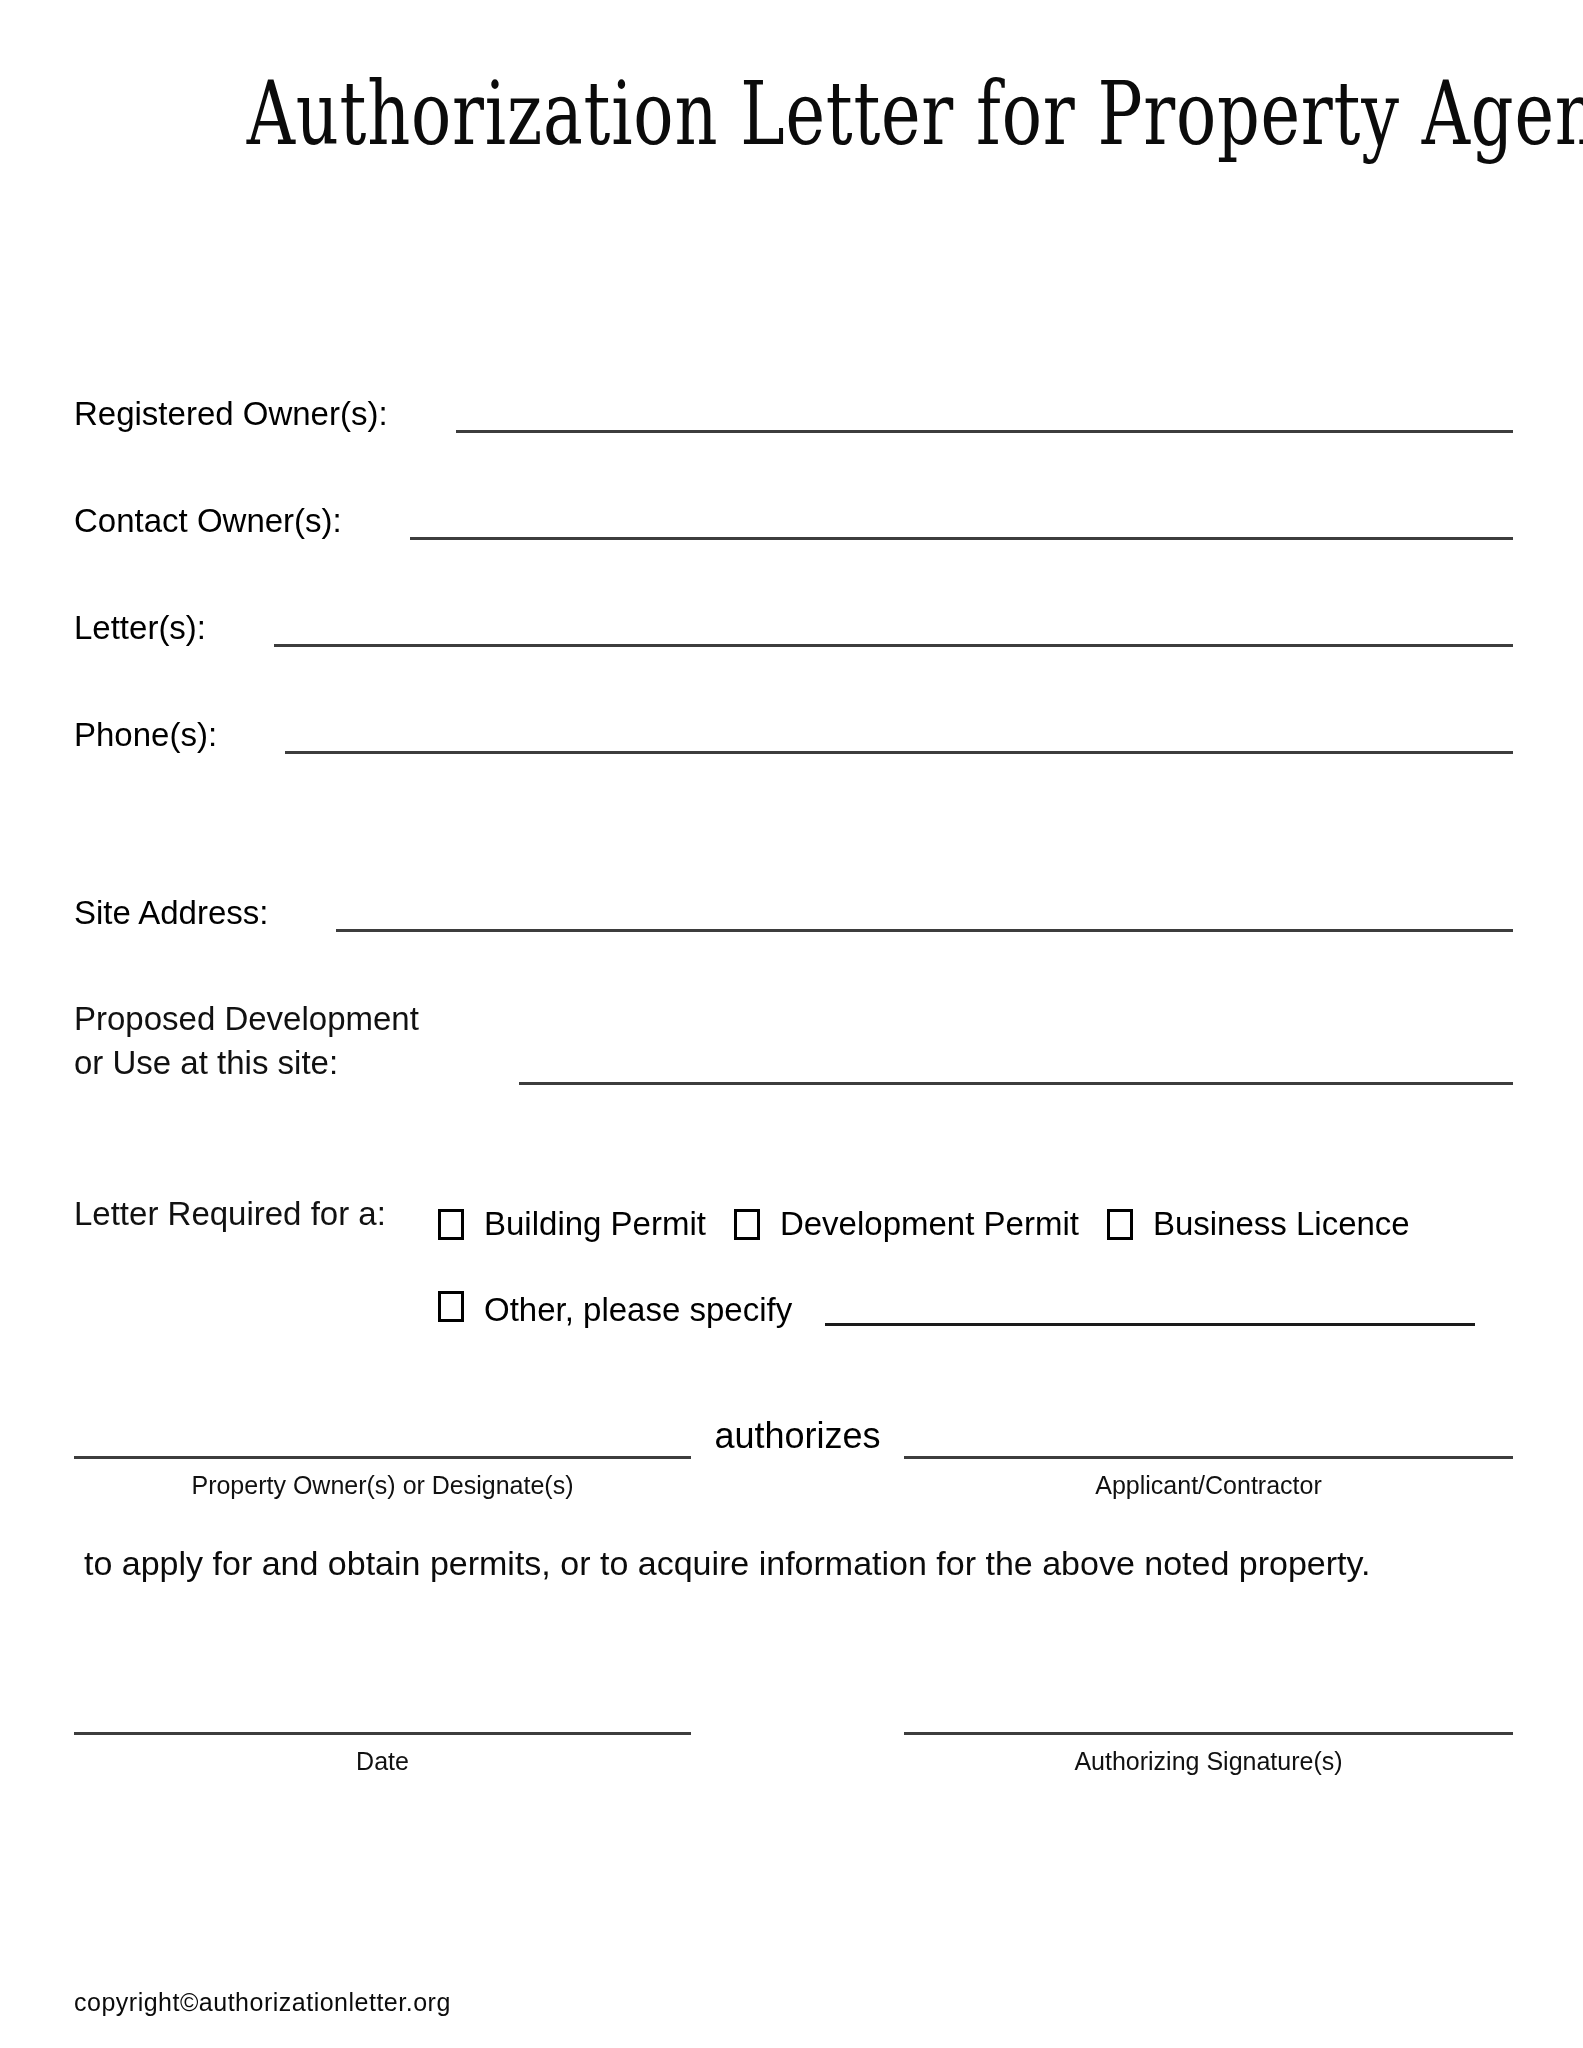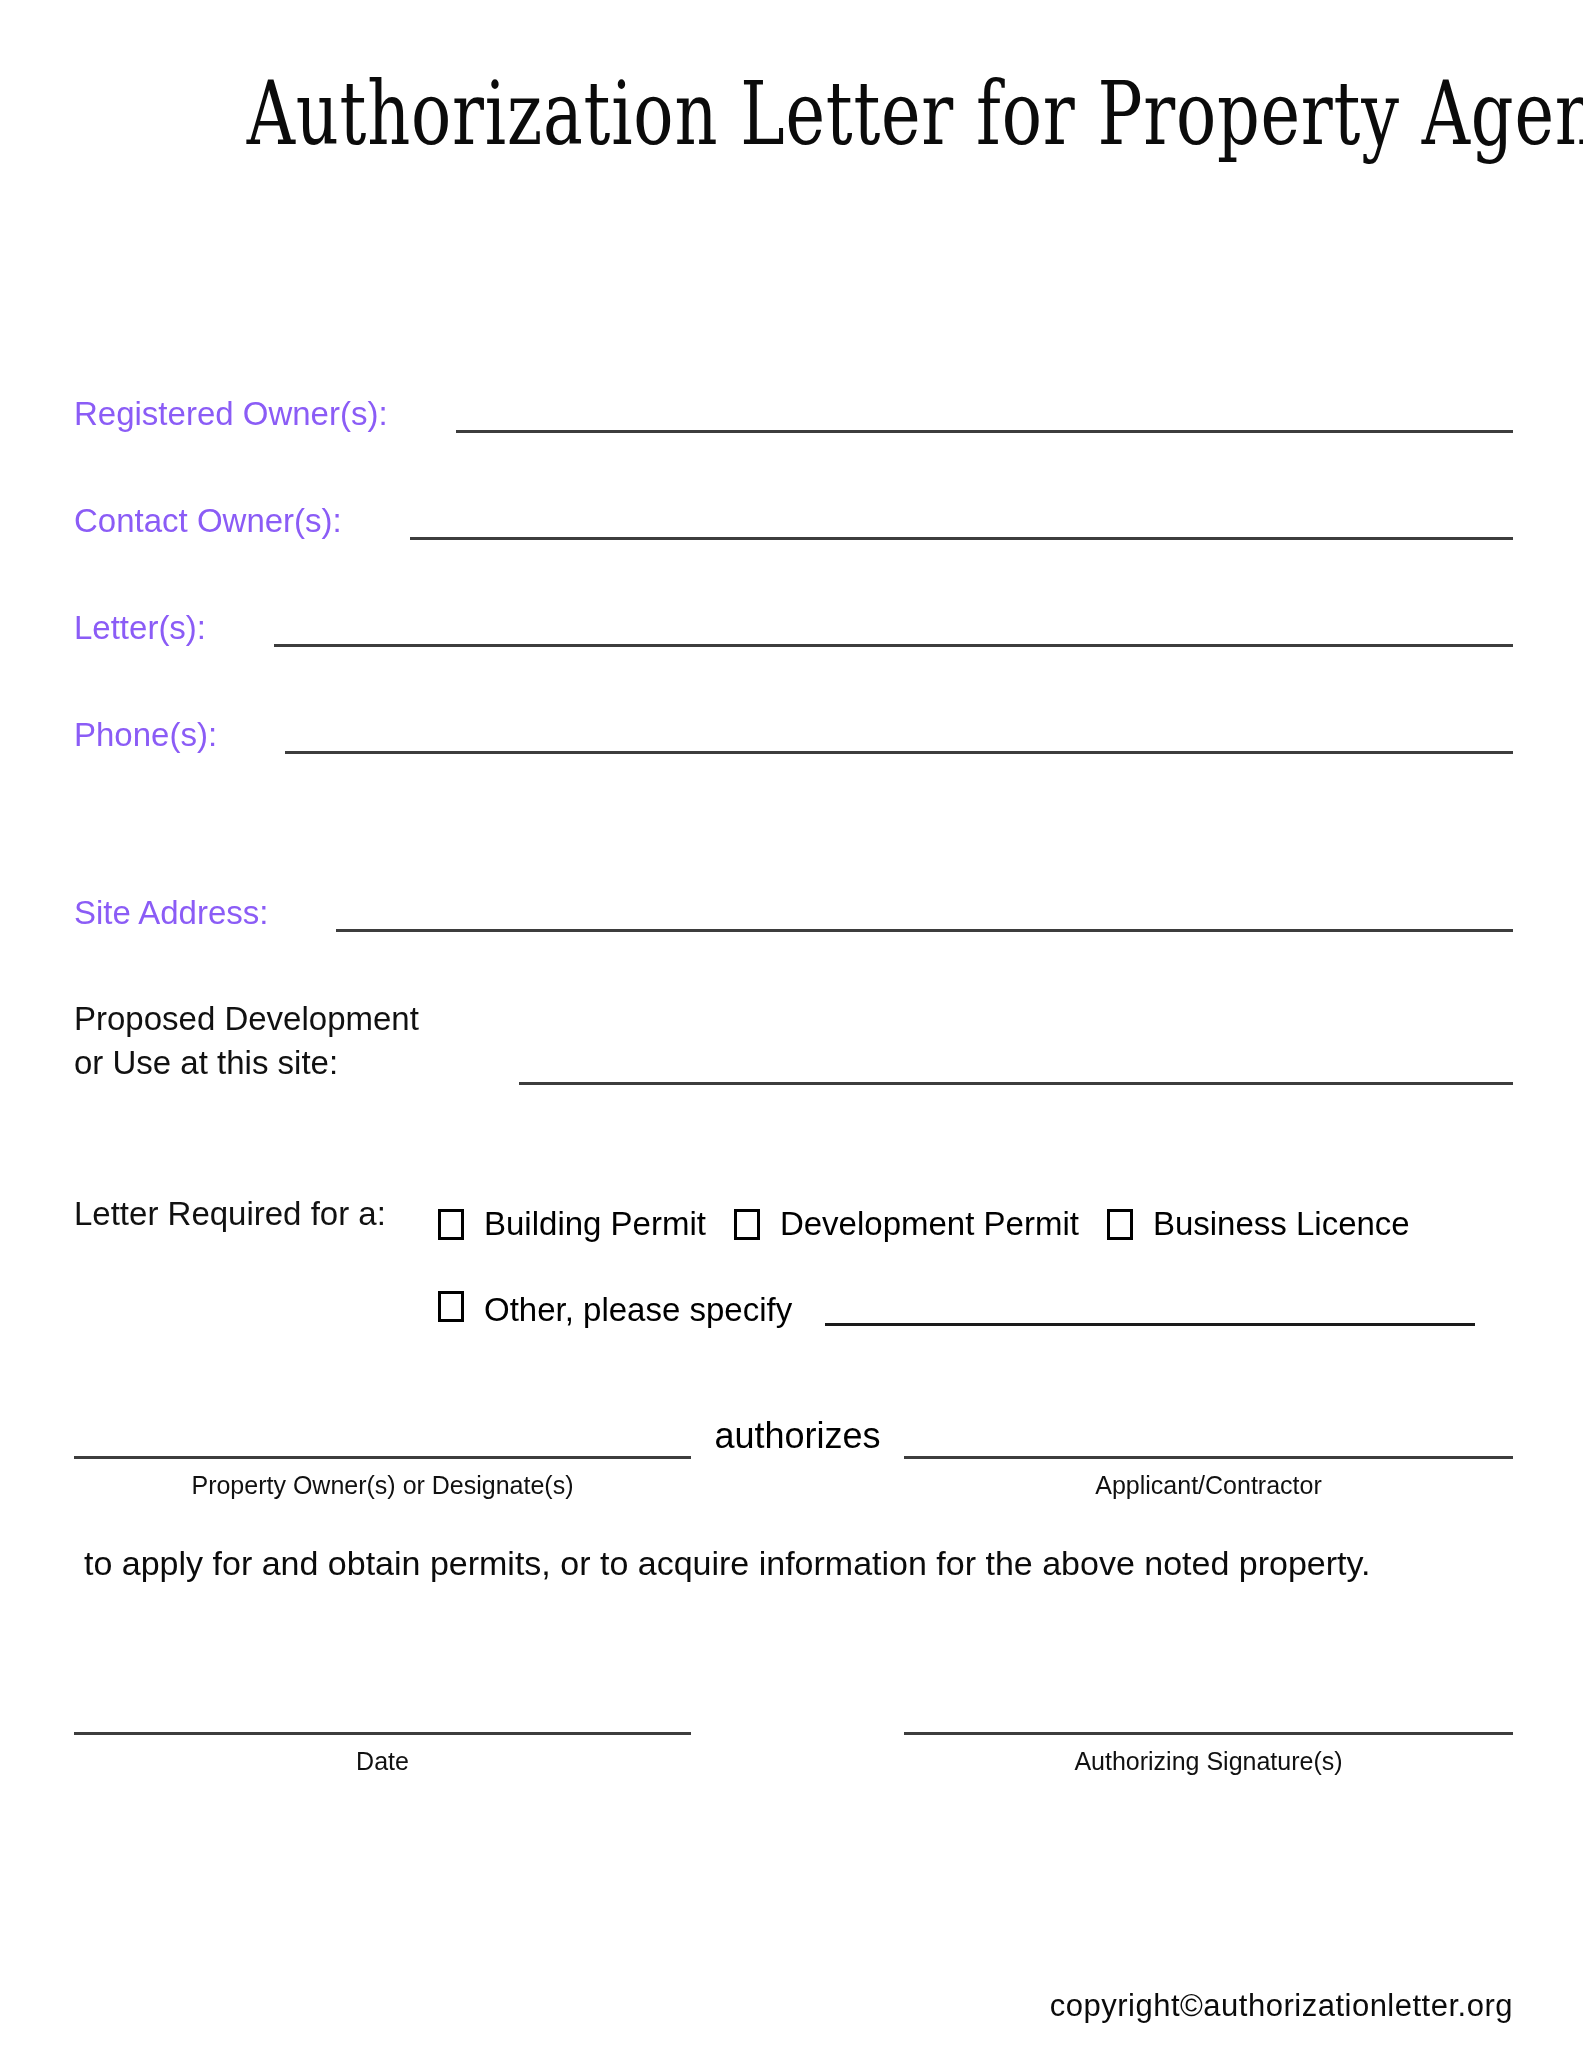--- a/index.html
+++ b/index.html
@@ -30,21 +30,21 @@
     color: #0b0b0b;
   }
   .fields { margin-top: 226px; }
   .row {
     display: flex;
     align-items: flex-end;
     height: 42px;
     margin-bottom: 65px;
     font-size: 33px;
   }
-  .row .label { white-space: nowrap; color: #8b5cf6; }
+  .row .label { white-space: nowrap; color: #000000; }
   .fill-line {
     flex: 1;
     border-bottom: 3px solid #3d3d3d;
     margin-left: 68px;
     height: 100%;
   }
   .row.gap-lg { margin-top: 136px; }
   .row.row-proposed { height: 88px; margin-top: 45px; margin-bottom: 0; gap: 32px; }
   .label-2line { line-height: 44px; white-space: nowrap; color: #111; }
 
@@ -93,22 +93,22 @@
   }
   .statement {
     margin-top: 44px;
     padding-left: 10px;
     font-size: 34px;
     color: #0b0b0b;
   }
   .date-grid { margin-top: 106px; }
   .footer {
     margin-top: 212px;
-    text-align: right;
-    font-size: 31px;
+    text-align: left;
+    font-size: 25px;
     color: #0b0b0b;
     letter-spacing: 0.5px;
   }
 </style>
 </head>
 <body>
 
 <div class="page">
 
   <h1 class="title">Authorization Letter for Property Agent</h1>

